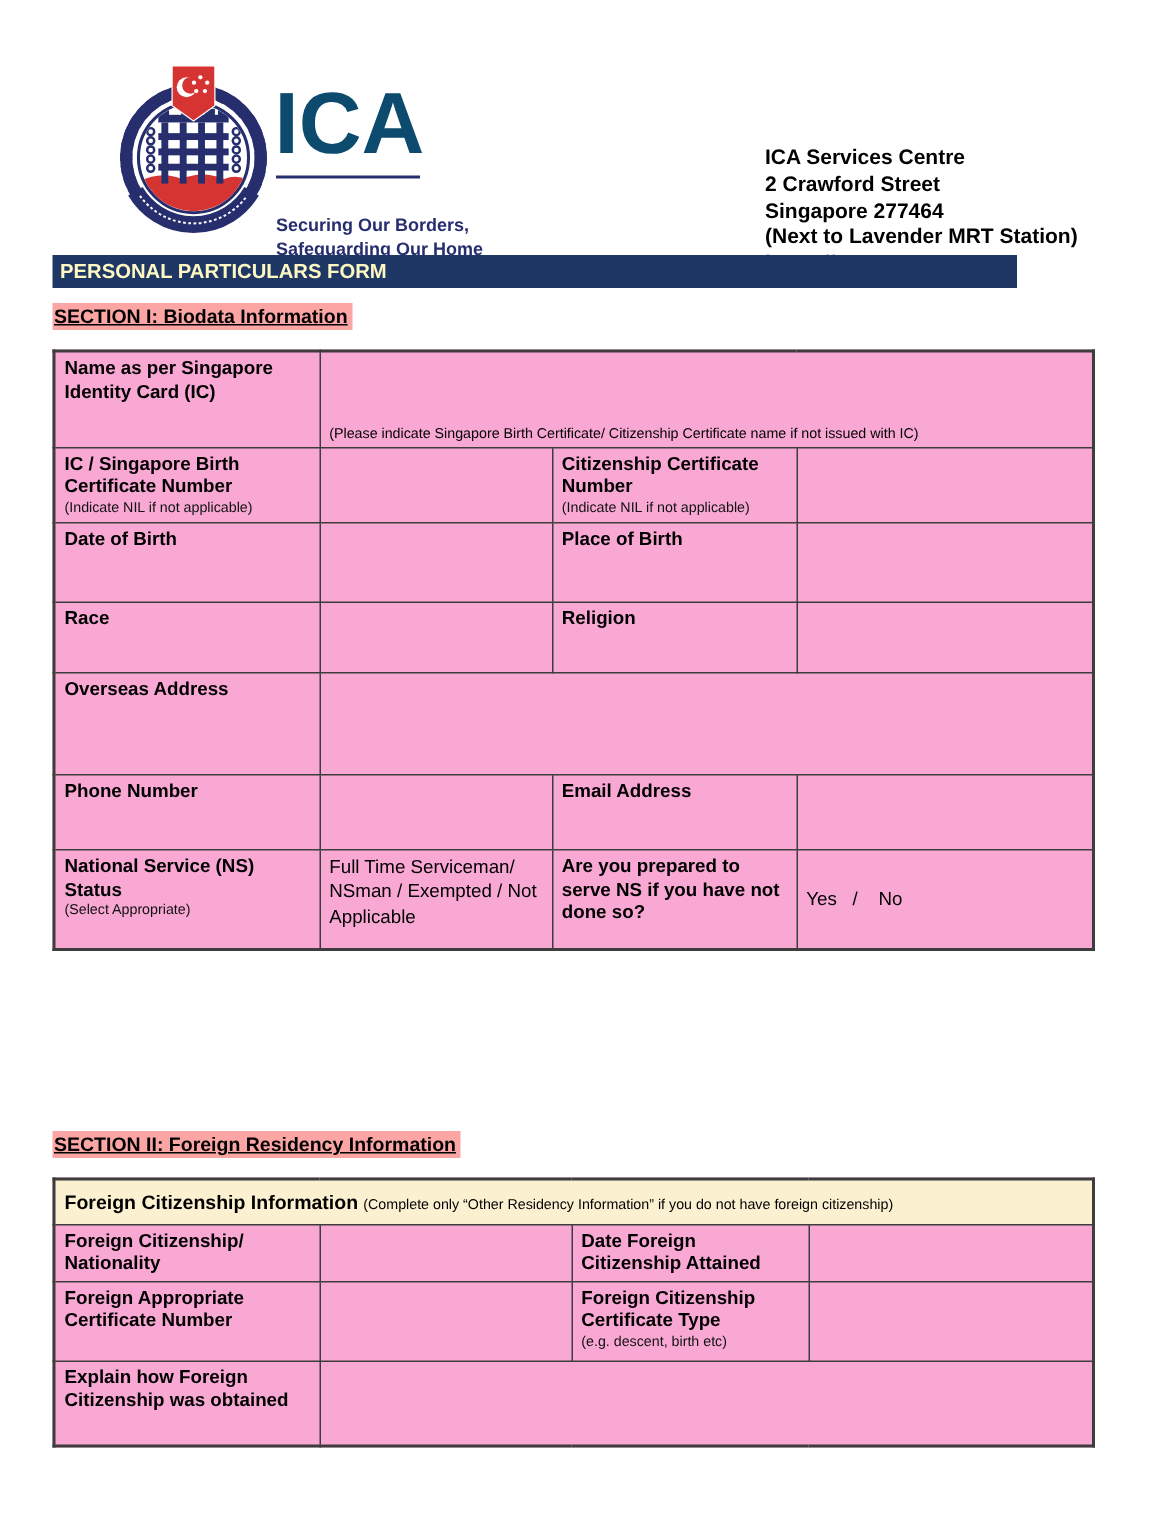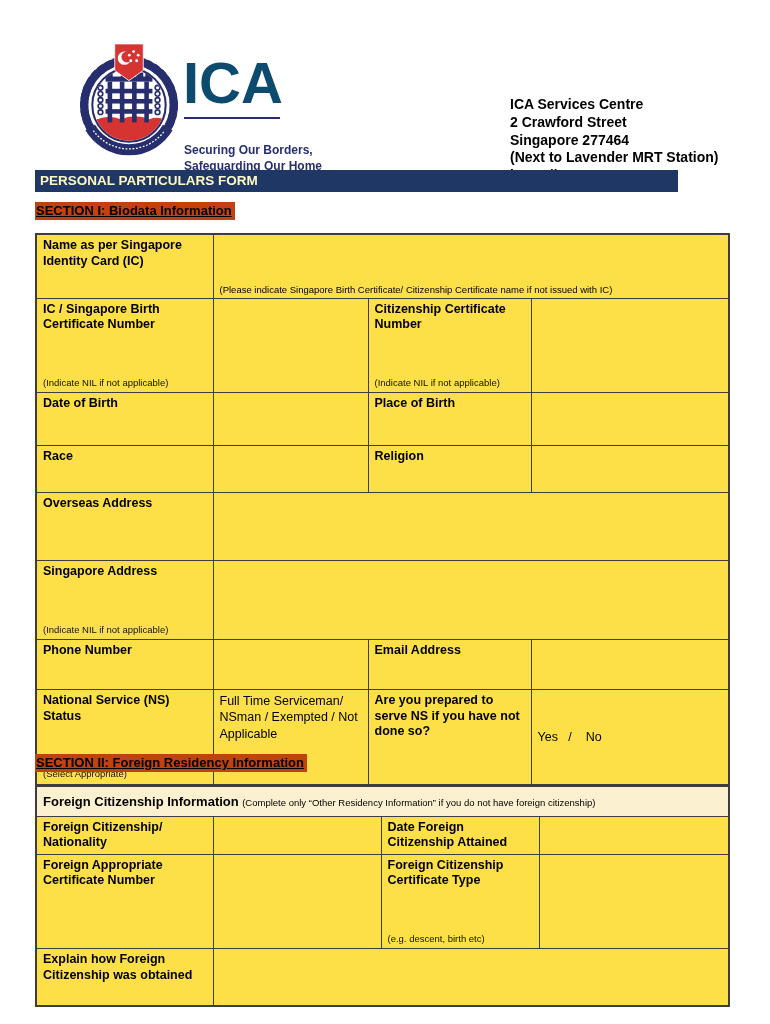--- a/index.html
+++ b/index.html
@@ -16,34 +16,34 @@
   .contact{position:absolute;left:510px;top:82px;font-size:14px;font-weight:bold;
            color:#000;line-height:1.27;margin-top:14px;}
 
   
   .title-bar{position:absolute;left:35px;top:170px;width:643px;height:22px;
              background:#1F3765;color:#fef9c3;font-size:13.5px;font-weight:bold;
              line-height:22px;padding-left:5px;box-sizing:border-box;}
 
   
   .section-heading{position:absolute;left:35px;font-size:13px;font-weight:bold;
-                   text-decoration:underline;background:#c2410c;padding:1px 3px 2px 1px;}
+                   text-decoration:underline;background:#fca5a5;padding:1px 3px 2px 1px;}
   .s1h{top:202px;}
   .s2h{top:754px;}
 
   
   table.form{position:absolute;left:35px;border-collapse:collapse;table-layout:fixed;
-             width:693px;background:#fde047;}
+             width:693px;background:#f9a8d4;}
   .t1{top:233px;}
   .t2{top:785px;}
   table.form td{border:1.4px solid #3d3d3d;vertical-align:top;padding:3px 6px;
                 font-size:12.5px;box-sizing:border-box;}
   table.form{border:2px solid #3d3d3d;}
   .lbl{font-weight:bold;line-height:1.25;display:block;}
-  .note{font-weight:normal;font-size:9.5px;line-height:1.3;display:block;color:#111;margin-top:44px;}
+  .note{font-weight:normal;font-size:9.5px;line-height:1.3;display:block;color:#111;}
   .opt{font-weight:normal;line-height:1.3;}
   td.rel{position:relative;}
   .bottom-note{position:absolute;left:6px;bottom:3px;font-size:9.5px;font-weight:normal;white-space:nowrap;}
   tr.cream td{background:#FBF0D0;vertical-align:middle;}
   .cream-title{font-weight:bold;font-size:13px;}
   .cream-note{font-weight:normal;font-size:9.5px;}
 </style>
 </head>
 <body>
 
@@ -176,27 +176,20 @@
         <span class="lbl">Religion</span>
       </td>
       <td></td>
     </tr>
     <tr style="height:68px">
       <td>
         <span class="lbl">Overseas Address</span>
       </td>
       <td colspan="3"></td>
     </tr>
-    <tr style="height:62px">
-      <td>
-        <span class="lbl">Singapore Address</span>
-        <span class="note">(Indicate NIL if not applicable)</span>
-      </td>
-      <td colspan="3"></td>
-    </tr>
     <tr style="height:50px">
       <td>
         <span class="lbl">Phone Number</span>
       </td>
       <td></td>
       <td>
         <span class="lbl">Email Address</span>
       </td>
       <td></td>
     </tr>

